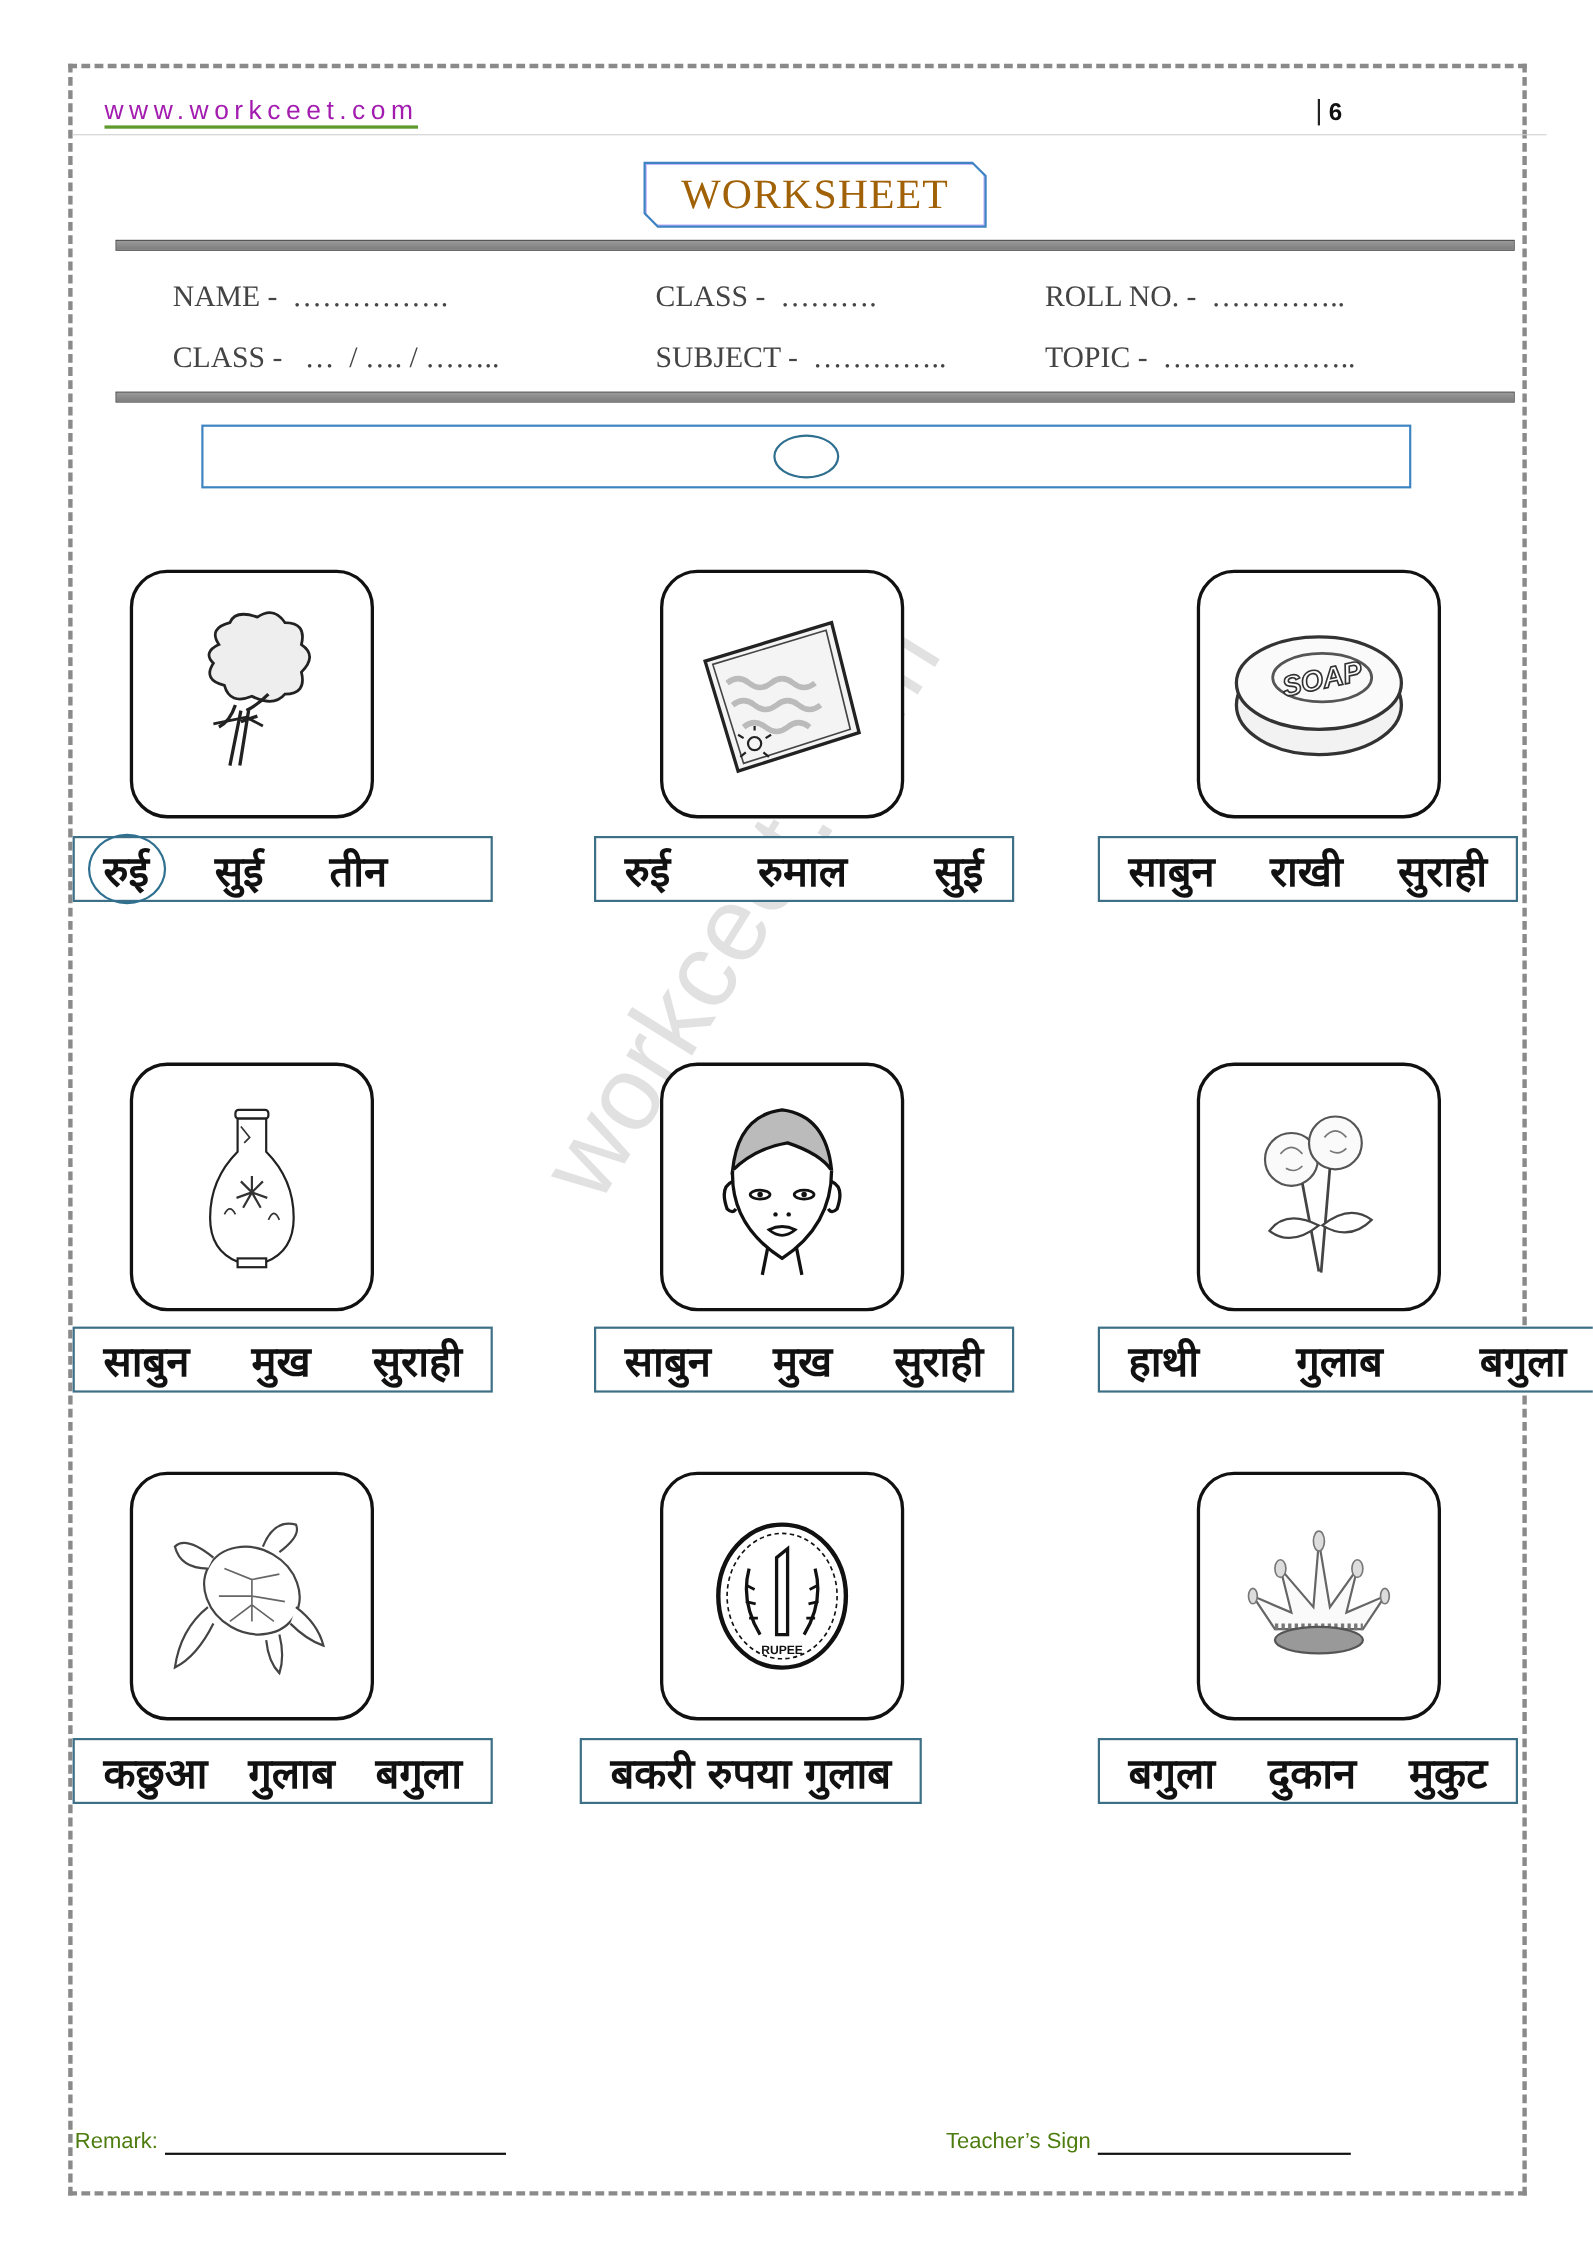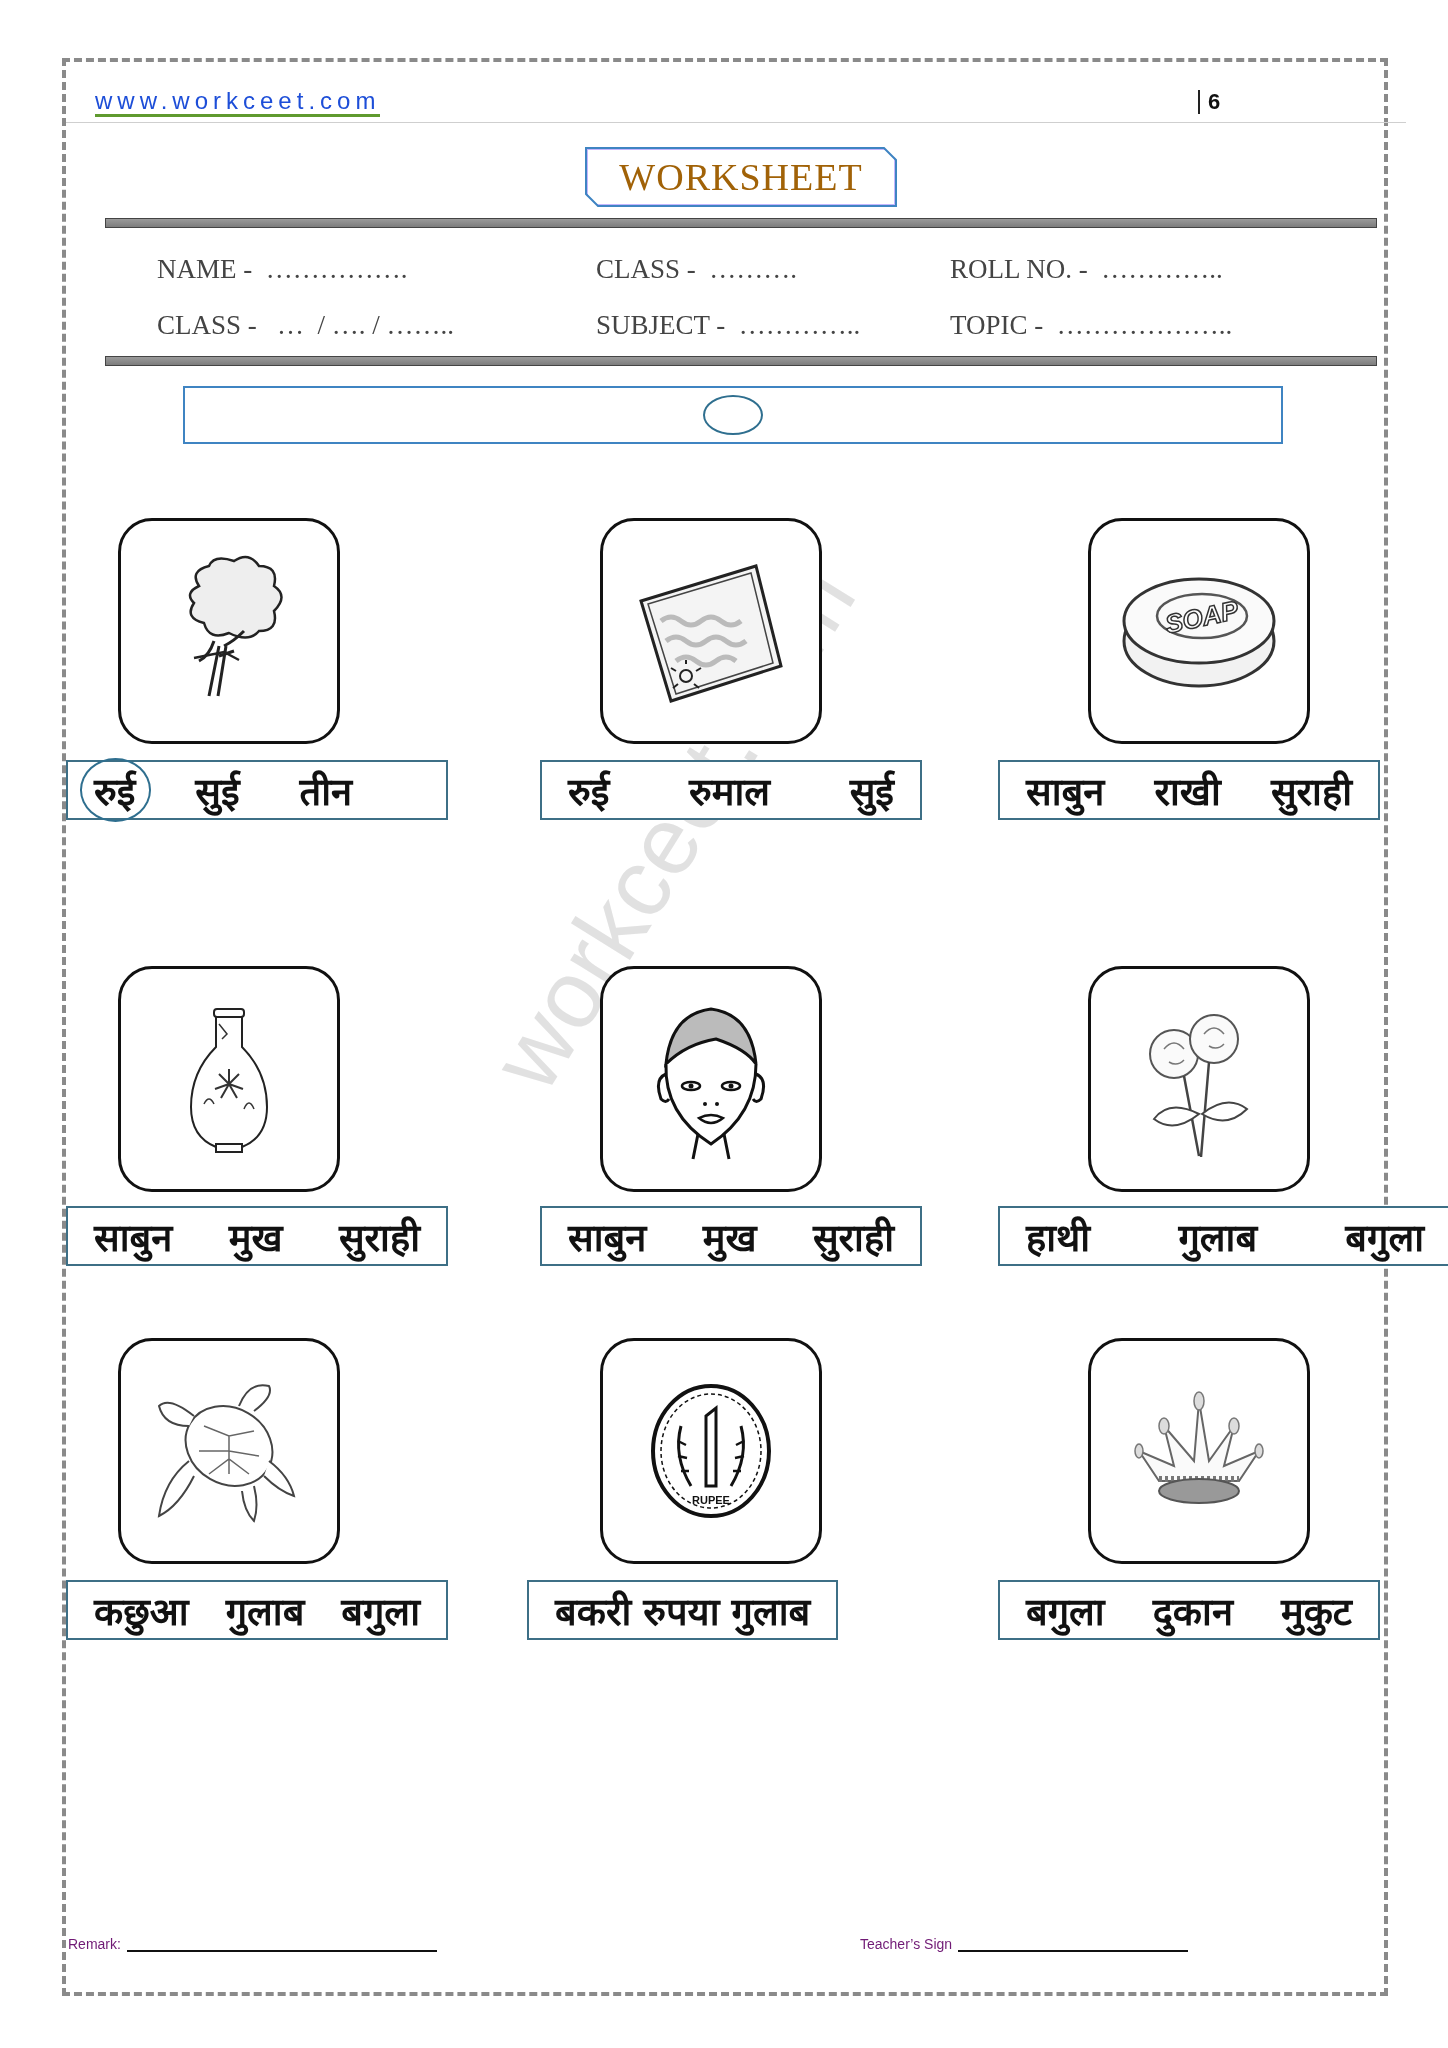--- a/index.html
+++ b/index.html
@@ -4,21 +4,21 @@
 <style>
   html, body { margin: 0; padding: 0; background: #ffffff; }
   body { width: 1448px; height: 2048px; position: relative; overflow: hidden; font-family: "Liberation Sans", sans-serif; color: #111; }
 
   .page-border {
     position: absolute; left: 62px; top: 58px; width: 1326px; height: 1938px;
     border: 4px dashed #8a8a8a; box-sizing: border-box;
   }
   .site-link {
     position: absolute; left: 95px; top: 88px; font-size: 24px; letter-spacing: 5px;
-    color: #1d4ed8; font-family: "Liberation Sans", sans-serif;
+    color: #a21caf; font-family: "Liberation Sans", sans-serif;
     border-bottom: 3px solid #5f9a2e; padding-bottom: 0; line-height: 26px;
   }
   .page-number {
     position: absolute; left: 1198px; top: 90px; font-size: 22px; font-weight: bold;
     border-left: 2px solid #222; padding-left: 8px; line-height: 24px;
   }
   .header-rule { position: absolute; left: 66px; top: 122px; width: 1340px; height: 1px; background: #cfcfcf; }
 
   .worksheet-title {
     position: absolute; left: 586px; top: 148px; width: 310px; height: 58px;
@@ -69,21 +69,21 @@
     content: ""; position: absolute; left: -8px; top: -6px; right: -10px; bottom: -6px;
     border: 2px solid #2f6f8f; border-radius: 50%;
   }
 
   .watermark {
     position: absolute; left: 470px; top: 1050px; font-size: 96px; color: rgba(170,170,170,0.35);
     transform: rotate(-58deg); transform-origin: left top; white-space: nowrap; pointer-events: none;
     font-family: "Liberation Sans", sans-serif;
   }
 
-  .footer-field { position: absolute; top: 1936px; font-size: 14px; color: #701a75; }
+  .footer-field { position: absolute; top: 1936px; font-size: 20px; color: #4d7c0f; }
   .footer-line { display: inline-block; border-bottom: 2px solid #111; vertical-align: bottom; margin-left: 6px; }
 </style>
 </head>
 <body>
 
 <div class="page-border"></div>
 
 <div class="site-link">www.workceet.com</div>
 <div class="page-number">6</div>
 <div class="header-rule"></div>

